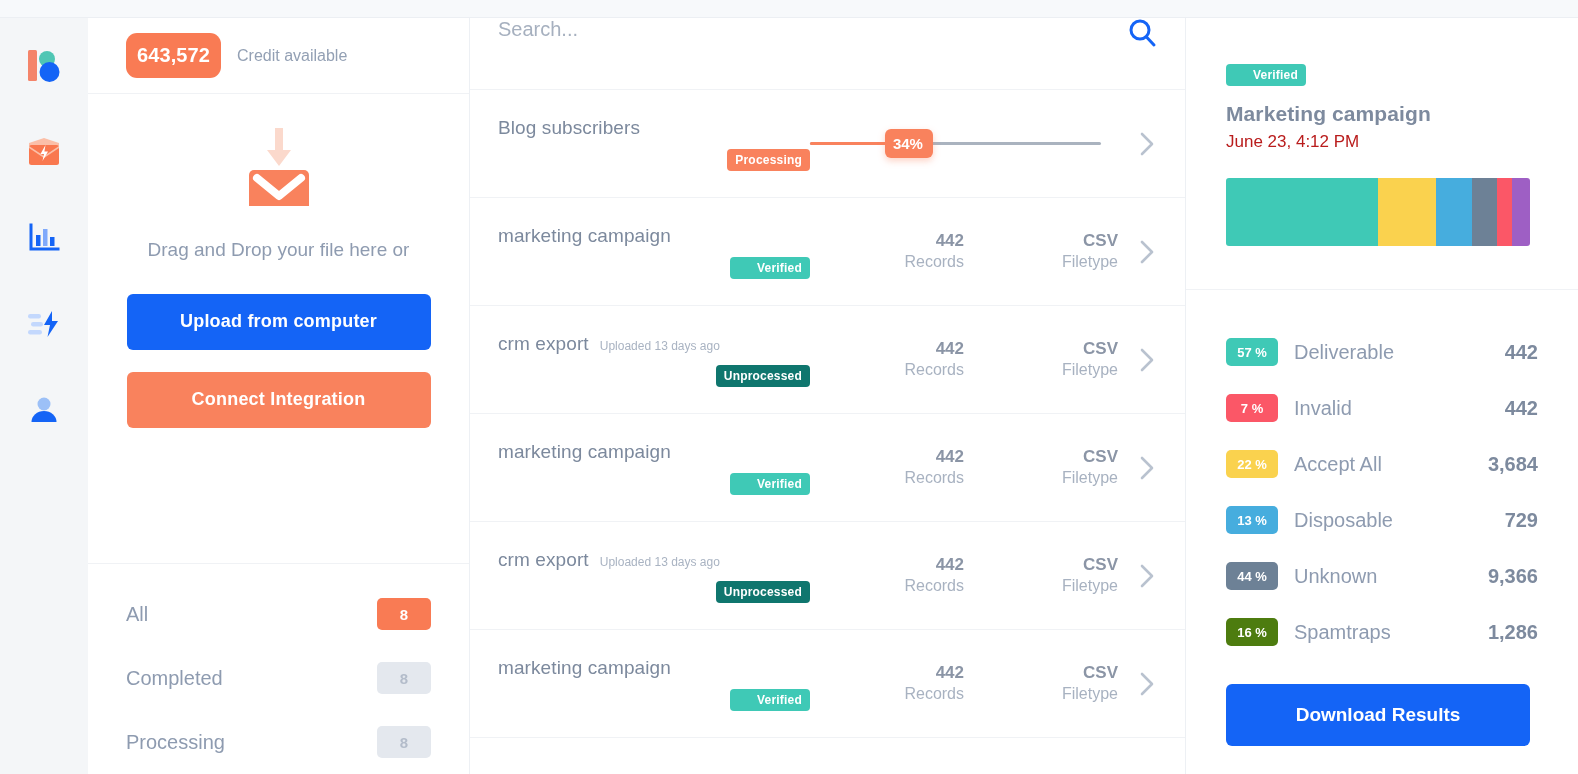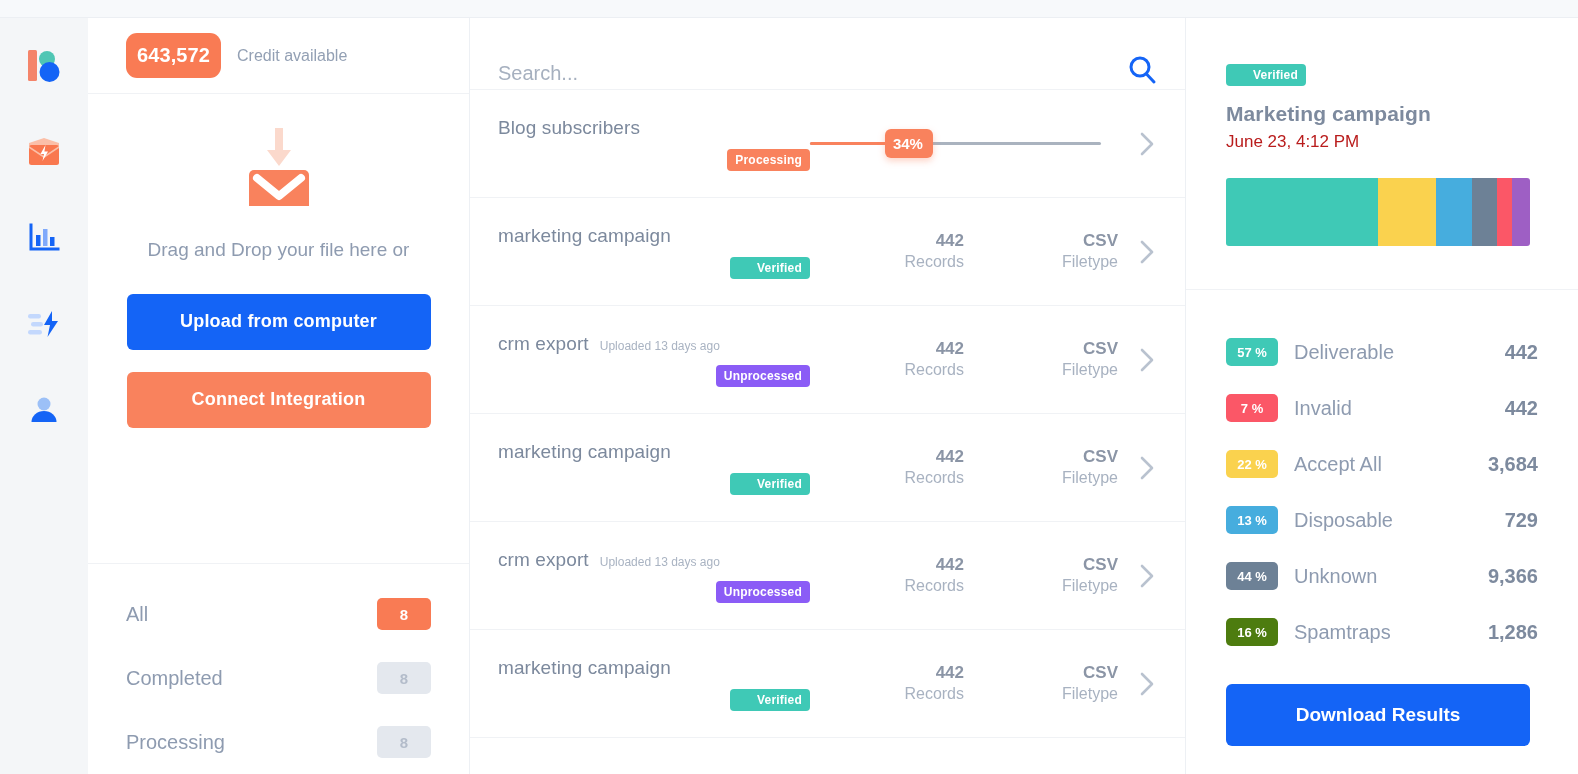--- a/index.html
+++ b/index.html
@@ -90,21 +90,21 @@
   .fc-idle   { background:#e4e8ee; color:#b3bcca; }
 
   
   .center {
     position:absolute; left:470px; top:18px; width:716px; height:756px;
     background:#ffffff;
     border-right:1px solid #edf0f4;
   }
   .searchbar {
     height:72px;
-    display:flex; align-items:flex-end;
+    display:flex; align-items:flex-start;
     padding:0 28px 4px 28px;
     border-bottom:1px solid #f0f2f5;
   }
   .search-input {
     flex:1; border:none; outline:none;
     font-size:20px; color:#5b6border;
     font-family:"Liberation Sans", sans-serif;
     color:#6f7d91; background:transparent;
   }
   .search-input::placeholder { color:#a6b0bf; }
@@ -130,21 +130,21 @@
   }
   .badge {
     display:inline-flex; align-items:center;
     margin-top:10px;
     font-size:12px; font-weight:700; color:#fff;
     border-radius:4px; padding:4px 8px;
     letter-spacing:.2px;
   }
   .b-processing { background:#f9825d; }
   .b-verified   { background:#3fc9b6;padding-left:27px; }
-  .b-unprocessed{ background:#8b5cf6; }
+  .b-unprocessed{ background:#0f766e; }
 
   .col-stat { width:154px; flex:none; }
   .col-stat .v {
     font-size:17px; font-weight:700; color:#8b95a6; line-height:1.25;
   }
   .col-stat .k {
     font-size:16px; color:#a8b2c1; line-height:1.3;
   }
   .chev {
     margin-left:auto; display:flex; align-items:center;

